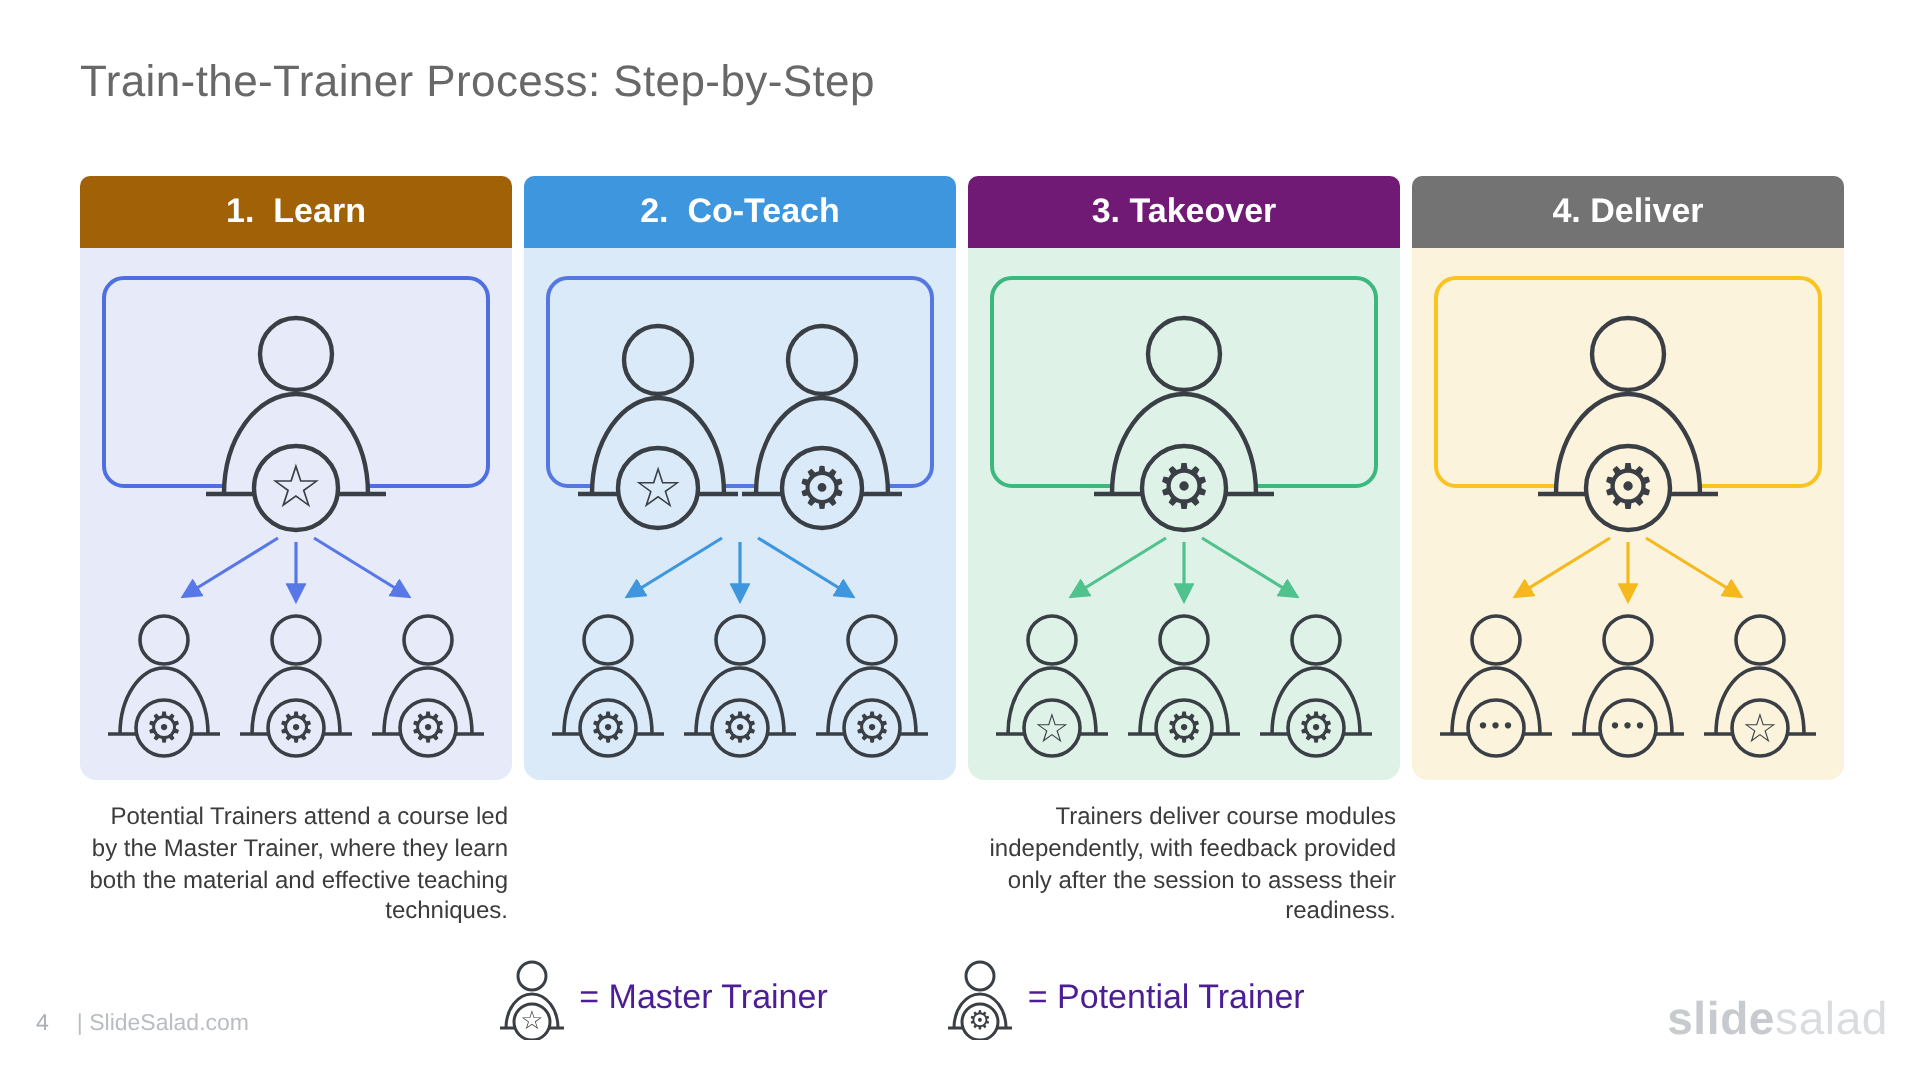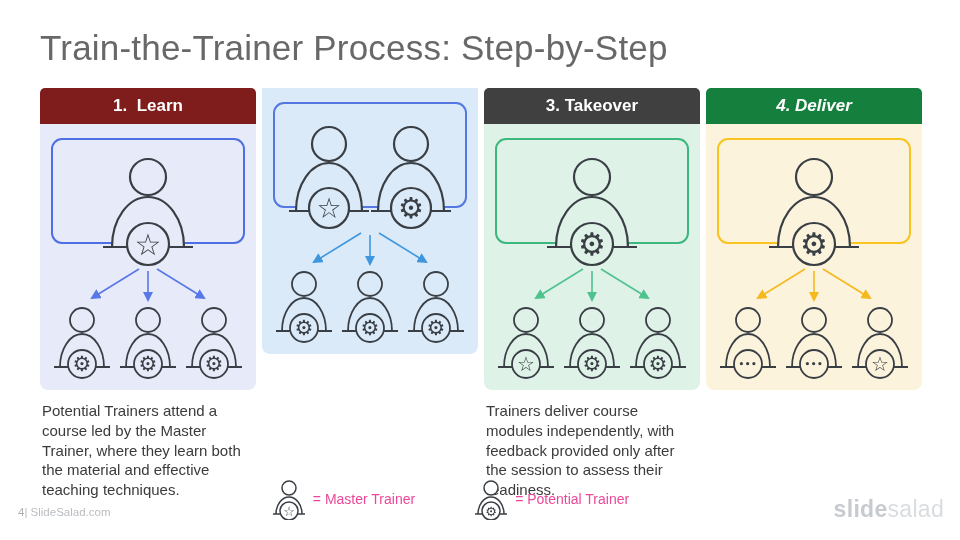--- a/index.html
+++ b/index.html
@@ -1,55 +1,55 @@
 <!DOCTYPE html>
 <html><head>
 <meta charset="utf-8">
 <style>
   html,body{margin:0;padding:0;}
   body{
     width:960px;height:540px;position:relative;background:#ffffff;
     font-family:"Liberation Sans",sans-serif;overflow:hidden;
   }
   .slide-title{
-    position:absolute;left:40px;top:28px;font-size:35px;color:#686868;
+    position:absolute;left:40px;top:28px;font-size:22px;color:#686868;
     font-weight:400;letter-spacing:.2px;white-space:pre;
   }
   .columns{position:absolute;left:40px;top:88px;display:flex;gap:6px;}
   .column{width:216px;display:flex;flex-direction:column;}
   .col-header{
     height:36px;border-radius:5px 5px 0 0;display:flex;align-items:center;justify-content:center;
     color:#ffffff;font-size:17px;font-weight:700;white-space:pre;
   }
   .col-panel{height:266px;border-radius:0 0 8px 8px;overflow:hidden;}
   .col-panel svg{display:block;}
   .col-desc{
-    margin-top:11px;font-size:15px;line-height:1.32;color:#3b3b3b;
-    text-align:left;padding:0 2px;
+    margin-top:11px;font-size:12px;line-height:1.32;color:#3b3b3b;
+    text-align:right;padding:0 2px;
   }
   .legend{
     position:absolute;left:0;top:478px;width:900px;display:flex;justify-content:center;
     align-items:center;gap:58px;
   }
   .legend-item{display:flex;align-items:center;gap:6px;}
-  .legend-label{font-size:14px;color:#ec4899;}
+  .legend-label{font-size:17px;color:#4c1d95;}
   .footer-left{position:absolute;left:18px;top:506px;font-size:11.5px;color:#abafb4;}
-  .footer-site{color:#b9bdc1;}
+  .footer-site{margin-left:14px;color:#b9bdc1;}
   .logo{position:absolute;right:16px;top:496px;font-size:23px;letter-spacing:.3px;}
   .logo-slide{font-weight:700;color:#c7cbd0;}
   .logo-salad{font-weight:400;color:#dadde0;}
 </style>
 </head>
 <body>
 
 <div class="slide-title">Train-the-Trainer Process: Step-by-Step</div>
 
 <div class="columns">
   <div class="column">
-    <div class="col-header" style="background: #7f1d1d;">1.  Learn</div>
+    <div class="col-header" style="background: #a16207;">1.  Learn</div>
     <div class="col-panel" style="background: rgb(231, 235, 249);">
         <svg width="216" height="266" viewBox="0 0 216 266">
           <defs>
             <marker id="ah0" viewBox="0 0 10 10" refX="8" refY="5" markerWidth="6.5" markerHeight="6.5" orient="auto-start-reverse">
               <path d="M0,0 L10,5 L0,10 z" fill="#5878E8"></path>
             </marker>
           </defs>
           <rect x="12" y="15" width="192" height="104" rx="10" fill="none" stroke="#4D6FE3" stroke-width="2"></rect>
           <path d="M 72 123 A 36 50 0 0 1 144 123" fill="#E7EBF9" stroke="#3a3f45" stroke-width="2.2"></path>
           <line x1="63" y1="123" x2="153" y2="123" stroke="#3a3f45" stroke-width="2.2"></line>
@@ -72,20 +72,21 @@
           <path d="M 152 243 A 22 33 0 0 1 196 243" fill="#E7EBF9" stroke="#3a3f45" stroke-width="1.8"></path>
           <line x1="146" y1="243" x2="202" y2="243" stroke="#3a3f45" stroke-width="1.8"></line>
           <circle cx="174" cy="196" r="12" fill="#E7EBF9" stroke="#3a3f45" stroke-width="1.8"></circle>
           <circle cx="174" cy="240" r="14" fill="#E7EBF9" stroke="#3a3f45" stroke-width="1.8"></circle>
           <text x="174" y="240" font-size="21" fill="#3a3f45" text-anchor="middle" dominant-baseline="central" font-family="'DejaVu Sans',sans-serif">⚙</text>
         </svg>
       </div>
     <div class="col-desc">Potential Trainers attend a course led by the Master Trainer, where they learn both the material and effective teaching techniques.</div>
   </div>
   <div class="column">
+    <div class="col-header" style="background: rgb(62, 151, 222);">2.  Co-Teach</div>
     <div class="col-panel" style="background: rgb(218, 234, 248);">
         <svg width="216" height="266" viewBox="0 0 216 266">
           <defs>
             <marker id="ah1" viewBox="0 0 10 10" refX="8" refY="5" markerWidth="6.5" markerHeight="6.5" orient="auto-start-reverse">
               <path d="M0,0 L10,5 L0,10 z" fill="#3E97DE"></path>
             </marker>
           </defs>
           <rect x="12" y="15" width="192" height="104" rx="10" fill="none" stroke="#5577E2" stroke-width="2"></rect>
           <path d="M 34 123 A 33 48 0 0 1 100 123" fill="#DAEAF8" stroke="#3a3f45" stroke-width="2.2"></path>
           <line x1="27" y1="123" x2="107" y2="123" stroke="#3a3f45" stroke-width="2.2"></line>
@@ -112,21 +113,21 @@
           <text x="108" y="240" font-size="21" fill="#3a3f45" text-anchor="middle" dominant-baseline="central" font-family="'DejaVu Sans',sans-serif">⚙</text>
           <path d="M 152 243 A 22 33 0 0 1 196 243" fill="#DAEAF8" stroke="#3a3f45" stroke-width="1.8"></path>
           <line x1="146" y1="243" x2="202" y2="243" stroke="#3a3f45" stroke-width="1.8"></line>
           <circle cx="174" cy="196" r="12" fill="#DAEAF8" stroke="#3a3f45" stroke-width="1.8"></circle>
           <circle cx="174" cy="240" r="14" fill="#DAEAF8" stroke="#3a3f45" stroke-width="1.8"></circle>
           <text x="174" y="240" font-size="21" fill="#3a3f45" text-anchor="middle" dominant-baseline="central" font-family="'DejaVu Sans',sans-serif">⚙</text>
         </svg>
       </div>
   </div>
   <div class="column">
-    <div class="col-header" style="background: #404040;">3. Takeover</div>
+    <div class="col-header" style="background: #701a75;">3. Takeover</div>
     <div class="col-panel" style="background: rgb(222, 242, 232);">
         <svg width="216" height="266" viewBox="0 0 216 266">
           <defs>
             <marker id="ah2" viewBox="0 0 10 10" refX="8" refY="5" markerWidth="6.5" markerHeight="6.5" orient="auto-start-reverse">
               <path d="M0,0 L10,5 L0,10 z" fill="#4FC28E"></path>
             </marker>
           </defs>
           <rect x="12" y="15" width="192" height="104" rx="10" fill="none" stroke="#3CB87E" stroke-width="2"></rect>
           <path d="M 72 123 A 36 50 0 0 1 144 123" fill="#DEF2E8" stroke="#3a3f45" stroke-width="2.2"></path>
           <line x1="63" y1="123" x2="153" y2="123" stroke="#3a3f45" stroke-width="2.2"></line>
@@ -149,21 +150,21 @@
           <path d="M 152 243 A 22 33 0 0 1 196 243" fill="#DEF2E8" stroke="#3a3f45" stroke-width="1.8"></path>
           <line x1="146" y1="243" x2="202" y2="243" stroke="#3a3f45" stroke-width="1.8"></line>
           <circle cx="174" cy="196" r="12" fill="#DEF2E8" stroke="#3a3f45" stroke-width="1.8"></circle>
           <circle cx="174" cy="240" r="14" fill="#DEF2E8" stroke="#3a3f45" stroke-width="1.8"></circle>
           <text x="174" y="240" font-size="21" fill="#3a3f45" text-anchor="middle" dominant-baseline="central" font-family="'DejaVu Sans',sans-serif">⚙</text>
         </svg>
       </div>
     <div class="col-desc">Trainers deliver course modules independently, with feedback provided only after the session to assess their readiness.</div>
   </div>
   <div class="column">
-    <div class="col-header" style="background: #15803d; font-style: italic;">4. Deliver</div>
+    <div class="col-header" style="background: #737373;">4. Deliver</div>
     <div class="col-panel" style="background: rgb(252, 243, 220);">
         <svg width="216" height="266" viewBox="0 0 216 266">
           <defs>
             <marker id="ah3" viewBox="0 0 10 10" refX="8" refY="5" markerWidth="6.5" markerHeight="6.5" orient="auto-start-reverse">
               <path d="M0,0 L10,5 L0,10 z" fill="#F5B91E"></path>
             </marker>
           </defs>
           <rect x="12" y="15" width="192" height="104" rx="10" fill="none" stroke="#F9C320" stroke-width="2"></rect>
           <path d="M 72 123 A 36 50 0 0 1 144 123" fill="#FCF3DC" stroke="#3a3f45" stroke-width="2.2"></path>
           <line x1="63" y1="123" x2="153" y2="123" stroke="#3a3f45" stroke-width="2.2"></line>

